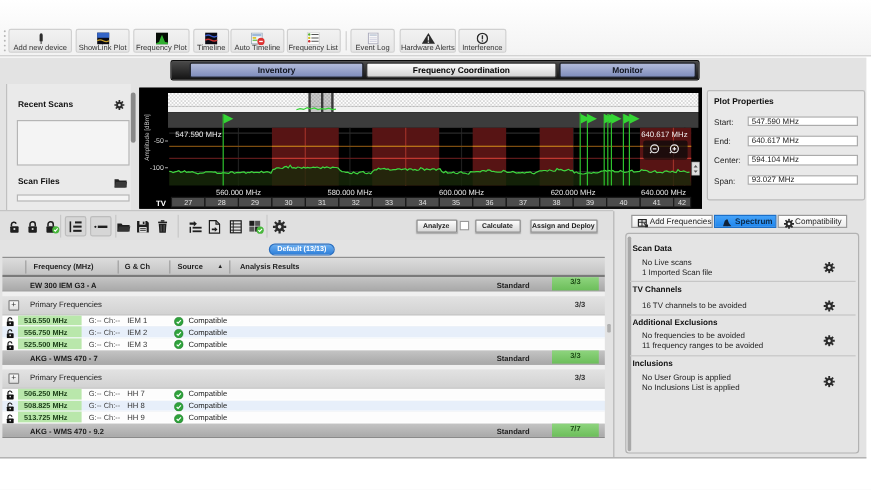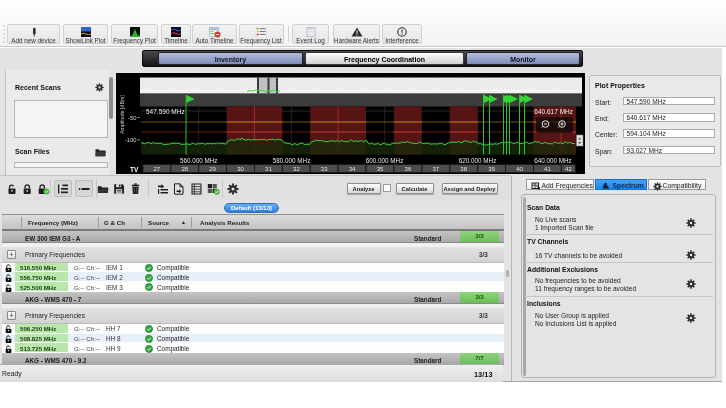--- a/index.html
+++ b/index.html
@@ -722,17 +722,13 @@
         </svg>
         <span class="comp">Compatible</span>
       </div>
   <div class="trow gband">
         <span class="nm">AKG - WMS 470 - 9.2</span>
         <span class="std">Standard</span>
         <span class="grn">7/7</span>
       </div>
 </div>
 
-<div id="status">
-      <span class="rdy">Ready</span>
-      <span class="cnt">13/13</span>
-    </div>
 </div>
 
 </body></html>

